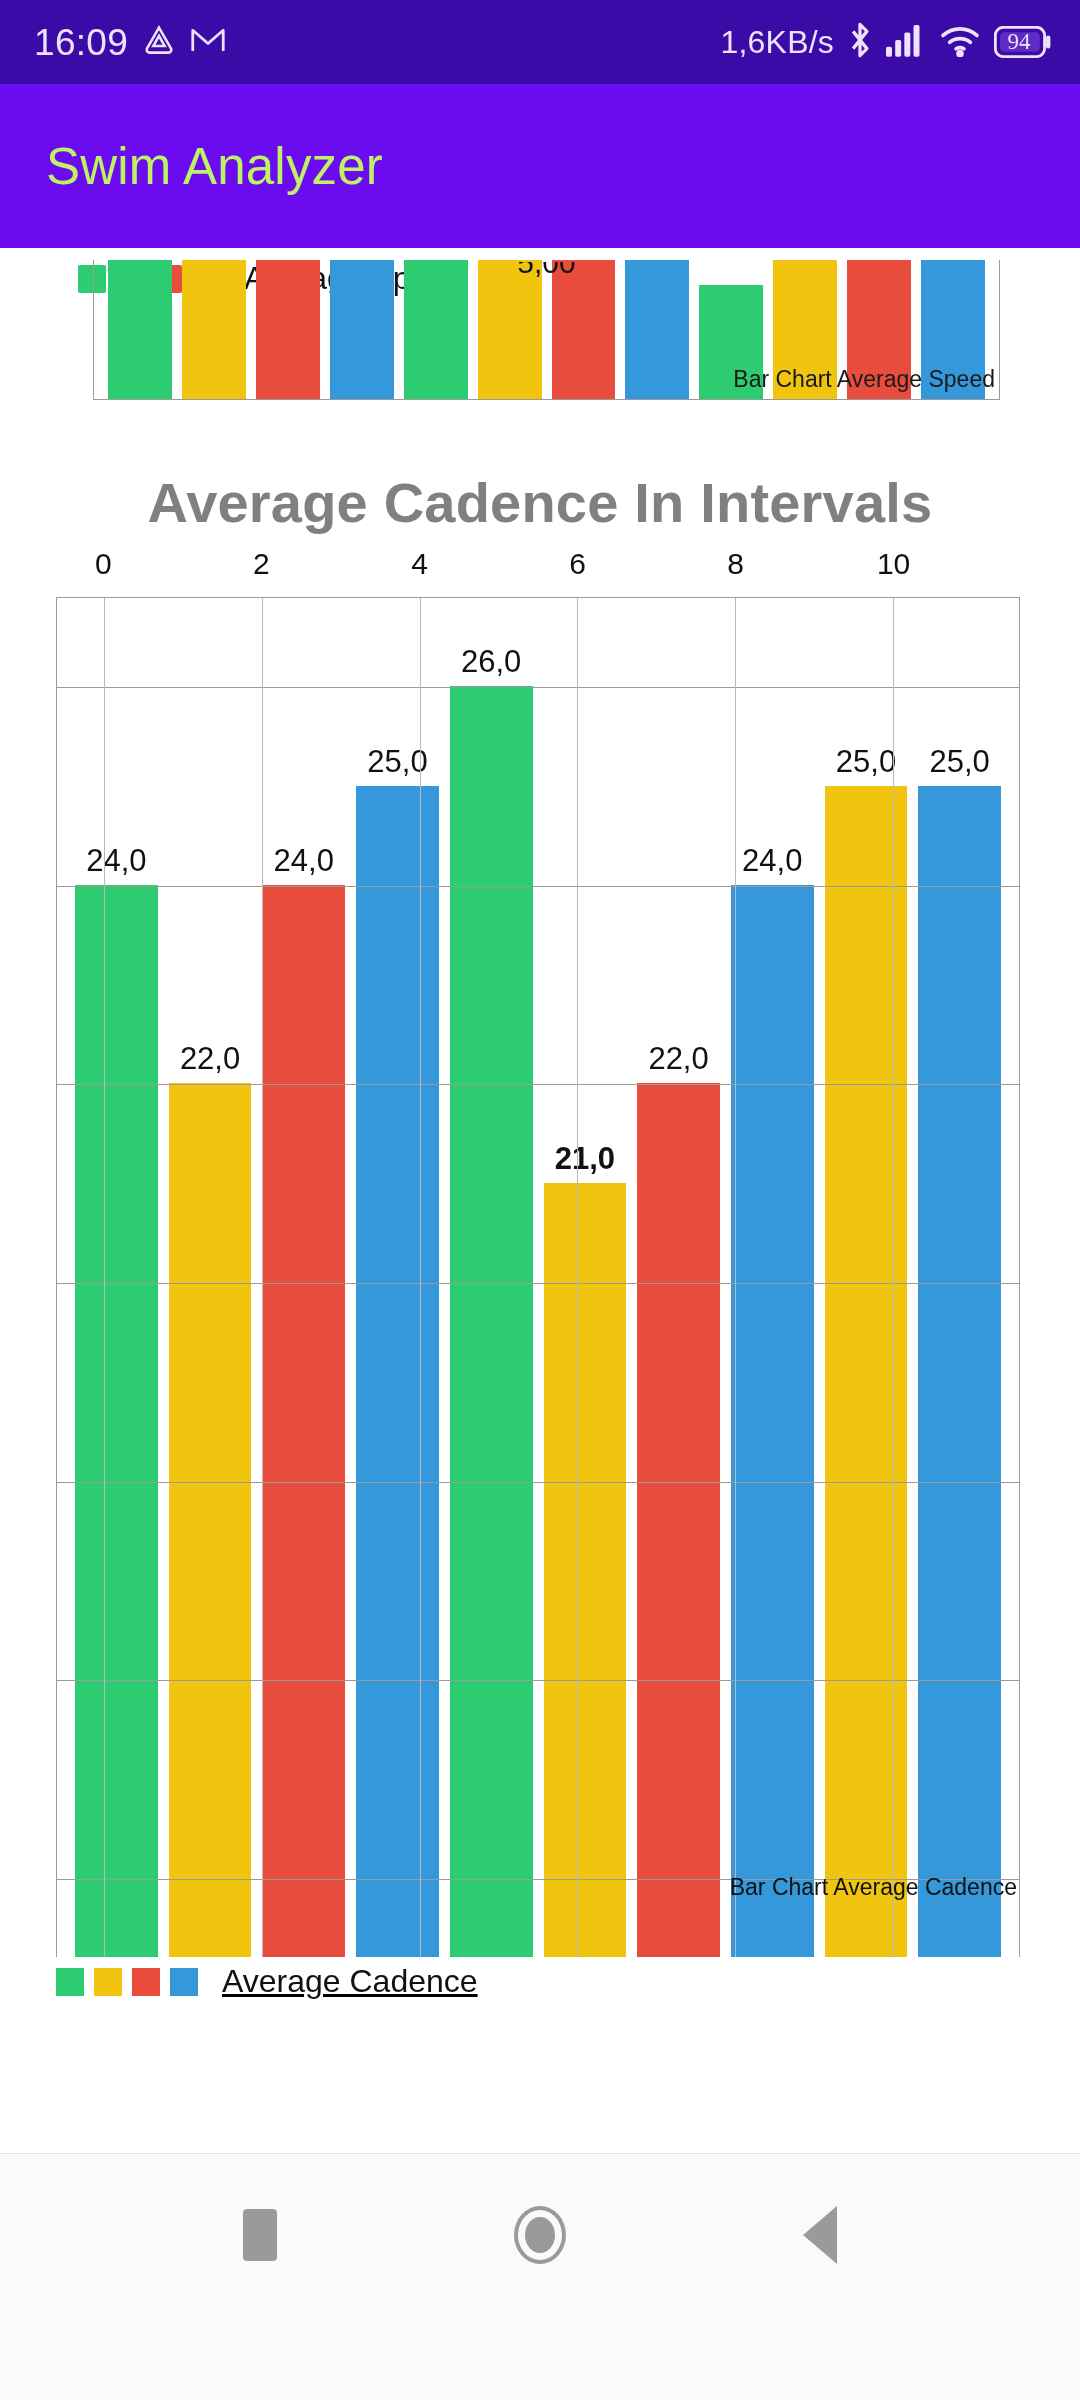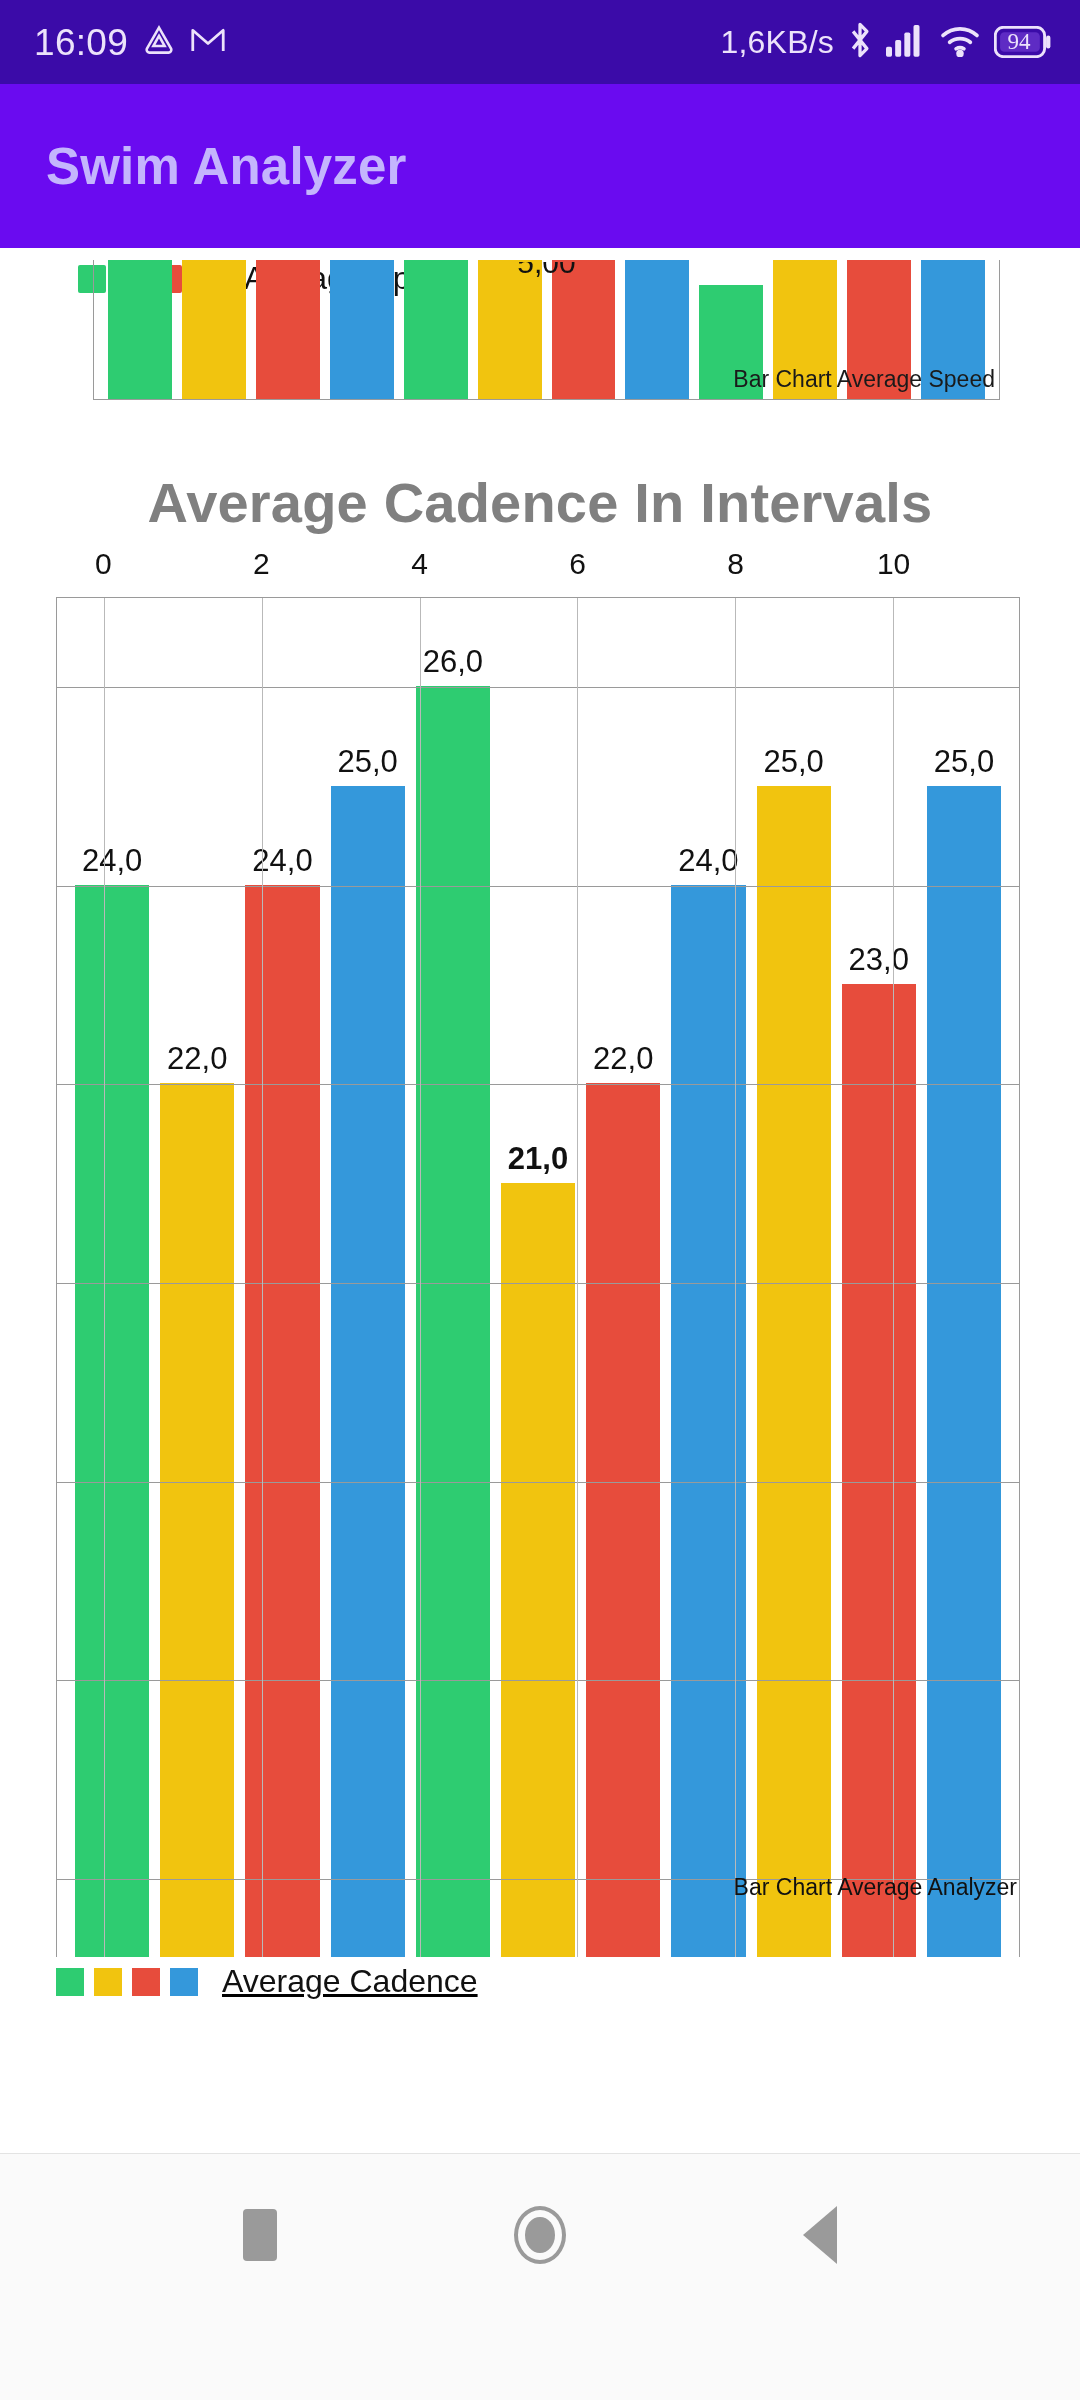--- a/index.html
+++ b/index.html
@@ -21,21 +21,21 @@
   .sb-time{font-size:37px;font-weight:400;letter-spacing:0.3px;line-height:1;}
   .sb-right{margin-left:auto;display:flex;align-items:center;gap:13px;}
   .sb-net{font-size:32px;letter-spacing:0.2px;line-height:1;}
   .ic{display:block;font-family:Liberation Serif, serif;}
 
   
   .app-bar{
     position:absolute; left:0; top:84px; width:1080px; height:164px;
     background:#6A0BF0; display:flex; align-items:center; padding-left:46px;
   }
-  .app-title{color:#c4b5fd;font-size:51px;font-weight:700;letter-spacing:0.2px;}
+  .app-title{color:#bef264;font-size:51px;font-weight:400;letter-spacing:0.2px;}
 
   
   .content{
     position:absolute; left:0; top:248px; width:1080px; height:1905px;
     background:#fff; overflow:hidden;
   }
 
   
   .chart-top{position:relative;width:1080px;height:180px;}
   .chart-top .plot{
@@ -254,29 +254,25 @@
           </div>
           <div class="bcol">
             <div class="brect" style="height: 1072.12px; background: rgb(52, 152, 219);"></div>
             <div class="blab" style="bottom: 1078.12px;">24,0</div>
           </div>
           <div class="bcol">
             <div class="brect" style="height: 1171.39px; background: rgb(241, 196, 15);"></div>
             <div class="blab" style="bottom: 1177.39px;">25,0</div>
           </div>
           <div class="bcol">
-            <div class="brect" style="height: 972.847px; background: rgb(231, 76, 60);"></div>
-            <div class="blab" style="bottom: 978.847px;">23,0</div>
-          </div>
-          <div class="bcol">
             <div class="brect" style="height: 1171.39px; background: rgb(52, 152, 219);"></div>
             <div class="blab" style="bottom: 1177.39px;">25,0</div>
           </div>
         </div>
-      <div class="desc-main">Bar Chart Average Analyzer</div>
+      <div class="desc-main">Bar Chart Average Cadence</div>
     <div class="gridh" style="top: 1280.58px;"></div>
         <div class="ylabel-r" style="top: 1280.58px;">14</div>
         <div class="gridh" style="top: 1082.04px;"></div>
         <div class="ylabel-r" style="top: 1082.04px;">16</div>
         <div class="gridh" style="top: 883.504px;"></div>
         <div class="ylabel-r" style="top: 883.504px;">18</div>
         <div class="gridh" style="top: 684.964px;"></div>
         <div class="ylabel-r" style="top: 684.964px;">20</div>
         <div class="gridh" style="top: 486.423px;"></div>
         <div class="ylabel-r" style="top: 486.423px;">22</div>

